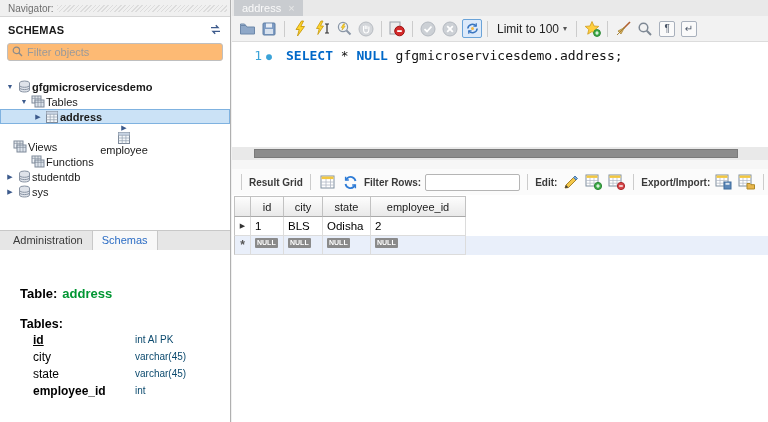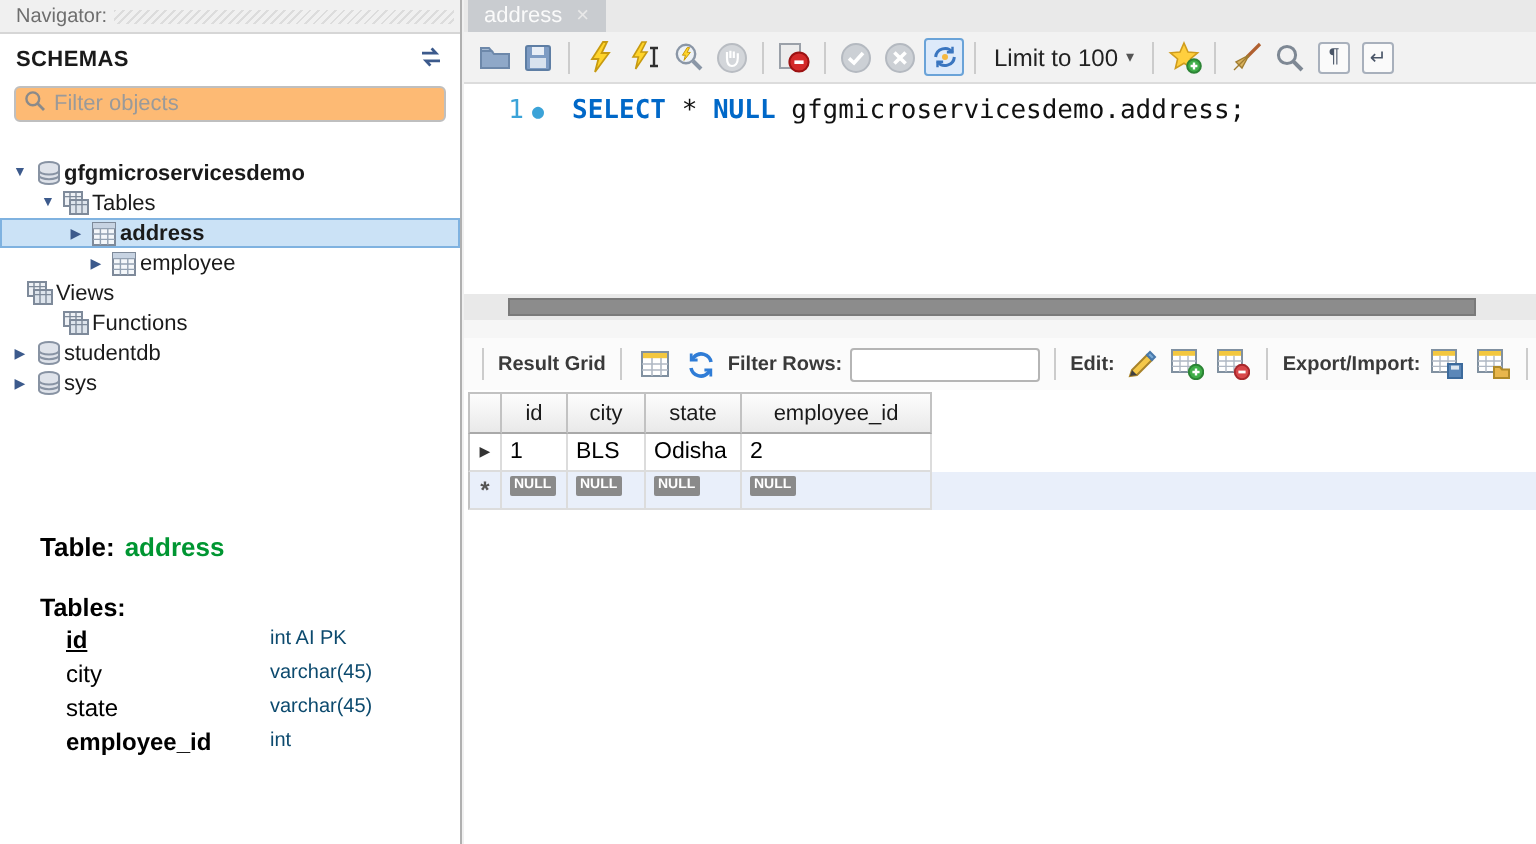--- a/index.html
+++ b/index.html
@@ -173,21 +173,21 @@
           <span class="arrow">▶</span>
           <span class="tree-ico">
             <svg width="12" height="12" viewBox="0 0 12 12">
               <rect x="0.5" y="0.5" width="11" height="11" fill="#f4f7fa" stroke="#7e8a9a"></rect>
               <rect x="0.5" y="0.5" width="11" height="2.8" fill="#c7d3e2"></rect>
               <path d="M0.5 3.3 h11 M0.5 6 h11 M0.5 8.7 h11 M4.2 3.3 v8.2 M7.9 3.3 v8.2" stroke="#93a1b2" stroke-width="0.7"></path>
             </svg>
           </span>
           <span class="tree-label b">address</span>
         </div>
-        <div class="tree-row" style="padding-left: 42px;">
+        <div class="tree-row" style="padding-left: 18px; flex-direction: column;">
           <span class="arrow">▶</span>
           <span class="tree-ico">
             <svg width="12" height="12" viewBox="0 0 12 12">
               <rect x="0.5" y="0.5" width="11" height="11" fill="#f4f7fa" stroke="#7e8a9a"></rect>
               <rect x="0.5" y="0.5" width="11" height="2.8" fill="#c7d3e2"></rect>
               <path d="M0.5 3.3 h11 M0.5 6 h11 M0.5 8.7 h11 M4.2 3.3 v8.2 M7.9 3.3 v8.2" stroke="#93a1b2" stroke-width="0.7"></path>
             </svg>
           </span>
           <span class="tree-label">employee</span>
         </div>
@@ -233,20 +233,24 @@
               <ellipse cx="6.5" cy="3" rx="5" ry="2" fill="#dfe3ea" stroke="#8893a3"></ellipse>
               <path d="M1.5 3 V10 c0 1.1 2.2 2 5 2 s5 -0.9 5 -2 V3" fill="#dfe3ea" stroke="#8893a3"></path>
               <path d="M1.5 5.3 c0 1.1 2.2 2 5 2 s5 -0.9 5 -2 M1.5 7.6 c0 1.1 2.2 2 5 2 s5 -0.9 5 -2" fill="none" stroke="#8893a3"></path>
             </svg>
           </span>
           <span class="tree-label">sys</span>
         </div>
       </div>
   </div>
 
+  <div id="nav-tabs">
+      <div class="nav-tab">Administration</div>
+      <div class="nav-tab active">Schemas</div>
+    </div>
 
 
   <div id="info-body">
     <div id="info-table-line">
       <span>Table:</span><span class="tname">address</span>
     </div>
     <div id="info-columns-label">Tables:</div>
     <div id="info-columns">
         <div class="col-row">
           <span class="col-name pk">id</span>

